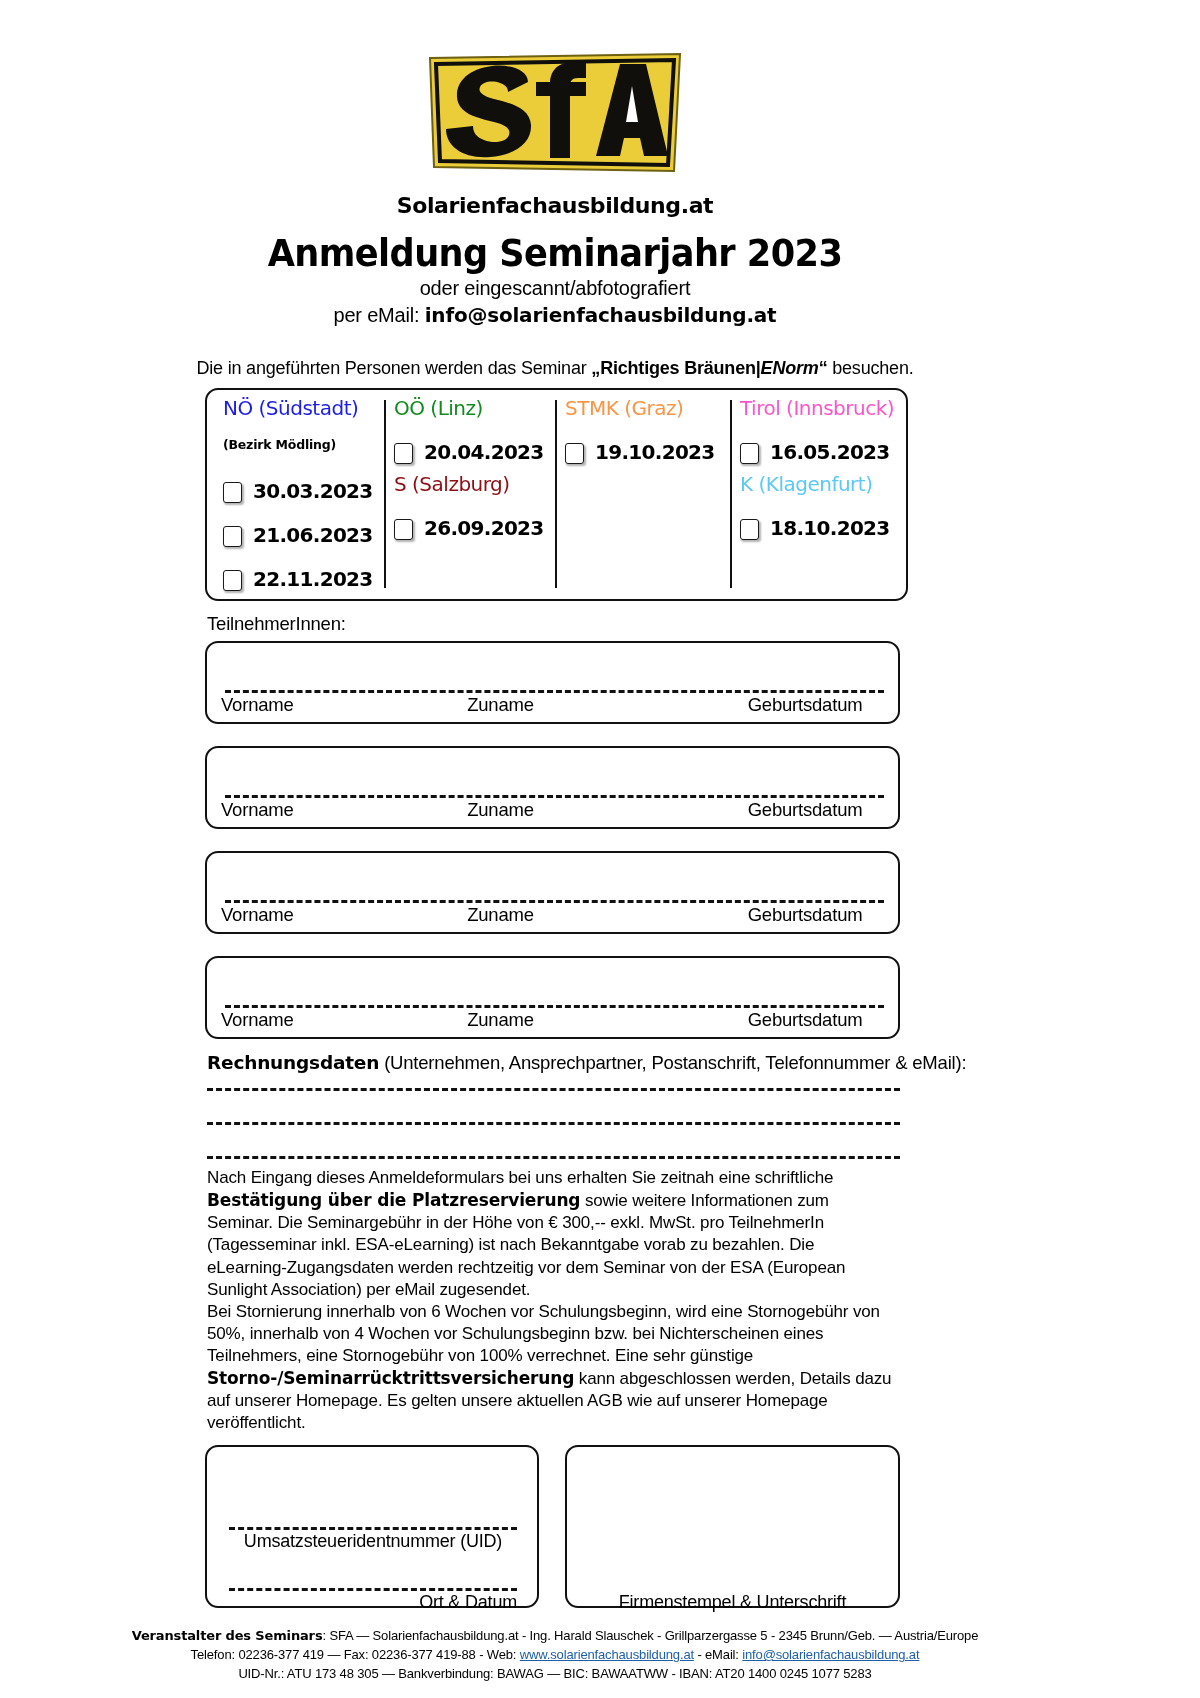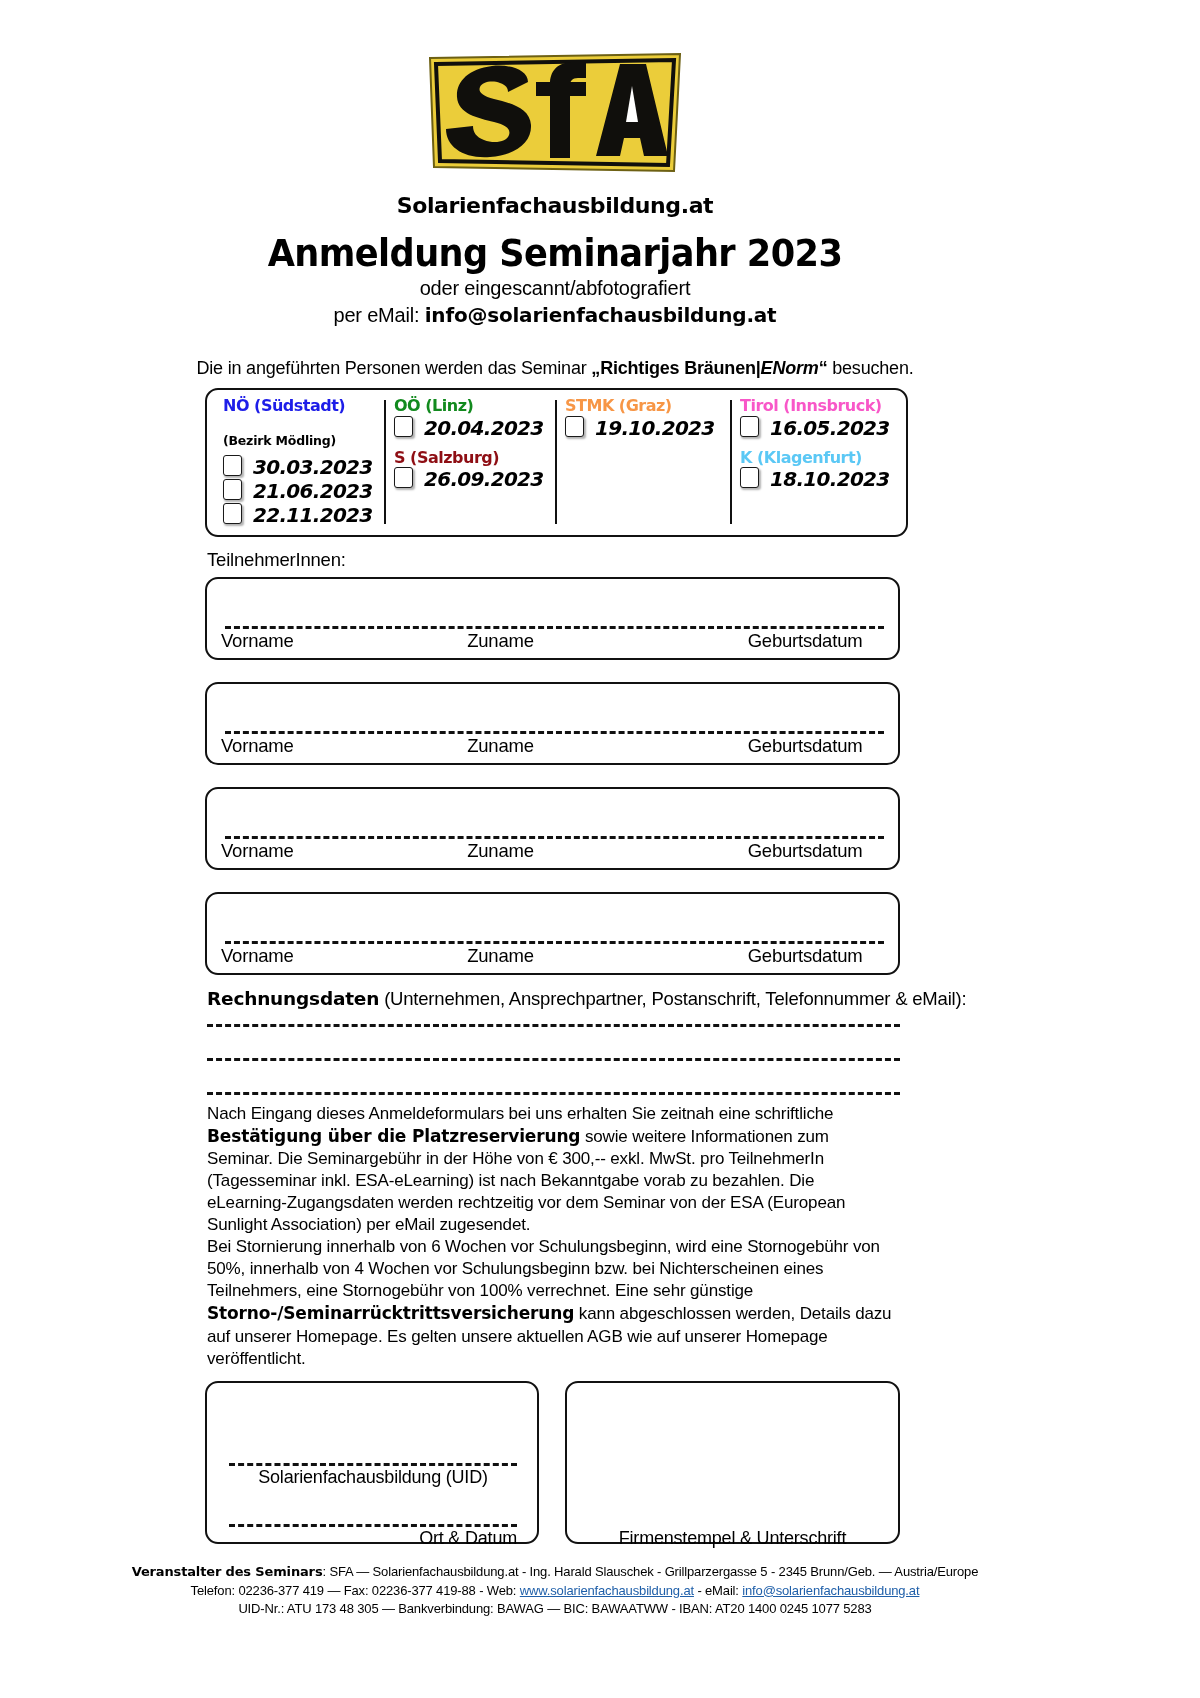--- a/index.html
+++ b/index.html
@@ -105,40 +105,39 @@
     left: 0; top: 3px; bottom: 3px;
     border-left: 2.5px solid #111;
   }
   .col-1 { width: 178px; padding-left: 16px; }
   .col-2 { width: 172px; }
   .col-3 { width: 176px; }
   .col-4 { width: 177px; }
 
   .region-name {
     font-family: "DejaVu Sans", sans-serif;
-    font-weight: 700;
-    font-size: 16px;
+    font-weight: 400;
+    font-size: 20px;
     letter-spacing: -0.5px;
     white-space: nowrap;
     line-height: 1.15;
   }
   .region-sub {
     font-family: "DejaVu Sans", sans-serif;
     font-weight: 700;
     font-size: 12.5px;
     color: #000;
     margin-top: 17px;
     letter-spacing: -0.2px;
   }
   .date-row {
     display: flex;
-    align-items: flex-start;
+    align-items: flex-end;
     gap: 11px;
-    margin-top: 0;
-    font-style: italic;
+    margin-top: 20px;
   }
   .cbox {
     width: 17px;
     height: 19px;
     border: 1.8px solid #1a1a1a;
     border-radius: 3px;
     background: #fff;
     box-shadow: 1.5px 2px 2px rgba(0,0,0,0.30);
     flex: 0 0 auto;
     display: inline-block;
@@ -404,21 +403,21 @@
     </div>
 
     <div class="terms">
       <p><span>Nach Eingang dieses Anmeldeformulars bei uns erhalten Sie zeitnah eine schriftliche </span><b>Bestätigung über die Platzreservierung</b><span> sowie weitere Informationen zum Seminar. Die Seminargebühr in der Höhe von € 300,-- exkl. MwSt. pro TeilnehmerIn (Tagesseminar inkl. ESA-eLearning) ist nach Bekanntgabe vorab zu bezahlen. Die eLearning-Zugangsdaten werden rechtzeitig vor dem Seminar von der ESA (European Sunlight Association) per eMail zugesendet.</span></p>
       <p><span>Bei Stornierung innerhalb von 6 Wochen vor Schulungsbeginn, wird eine Stornogebühr von 50%, innerhalb von 4 Wochen vor Schulungsbeginn bzw. bei Nichterscheinen eines Teilnehmers, eine Stornogebühr von 100% verrechnet. Eine sehr günstige </span><b>Storno-/Seminarrücktrittsversicherung</b><span> kann abgeschlossen werden, Details dazu auf unserer Homepage. Es gelten unsere aktuellen AGB wie auf unserer Homepage veröffentlicht.</span></p>
     </div>
 
     <div class="bottom-row">
       <div class="sig-box sig-left">
         <div class="sig-dash uid-dash"></div>
-        <div class="sig-cap uid-cap" style="left:22px;width:288px;text-align:center">Solarienfachausbildung (UID)</div>
+        <div class="sig-cap uid-cap" style="left:22px;width:288px;text-align:center">Umsatzsteueridentnummer (UID)</div>
         <div class="sig-dash ort-dash"></div>
         <div class="sig-cap ort-cap" style="left:22px;width:288px;text-align:right">Ort &amp; Datum</div>
       </div>
       <div class="sig-box sig-right">
         <div class="sig-cap stamp-cap">Firmenstempel &amp; Unterschrift</div>
       </div>
     </div>
 
     <div class="footer">
       <div><b>Veranstalter des Seminars</b><span>: SFA — Solarienfachausbildung.at - Ing. Harald Slauschek - Grillparzergasse 5 - 2345 Brunn/Geb. — Austria/Europe</span></div>

